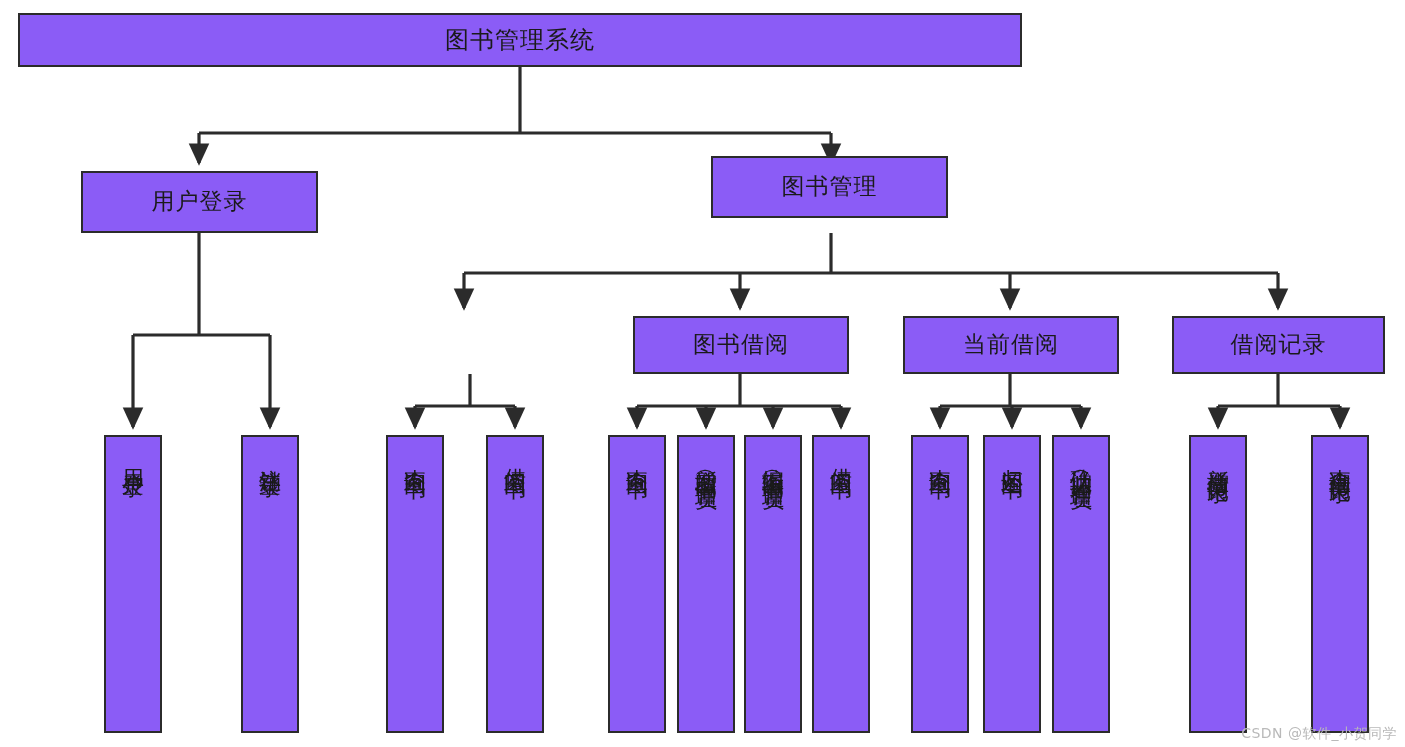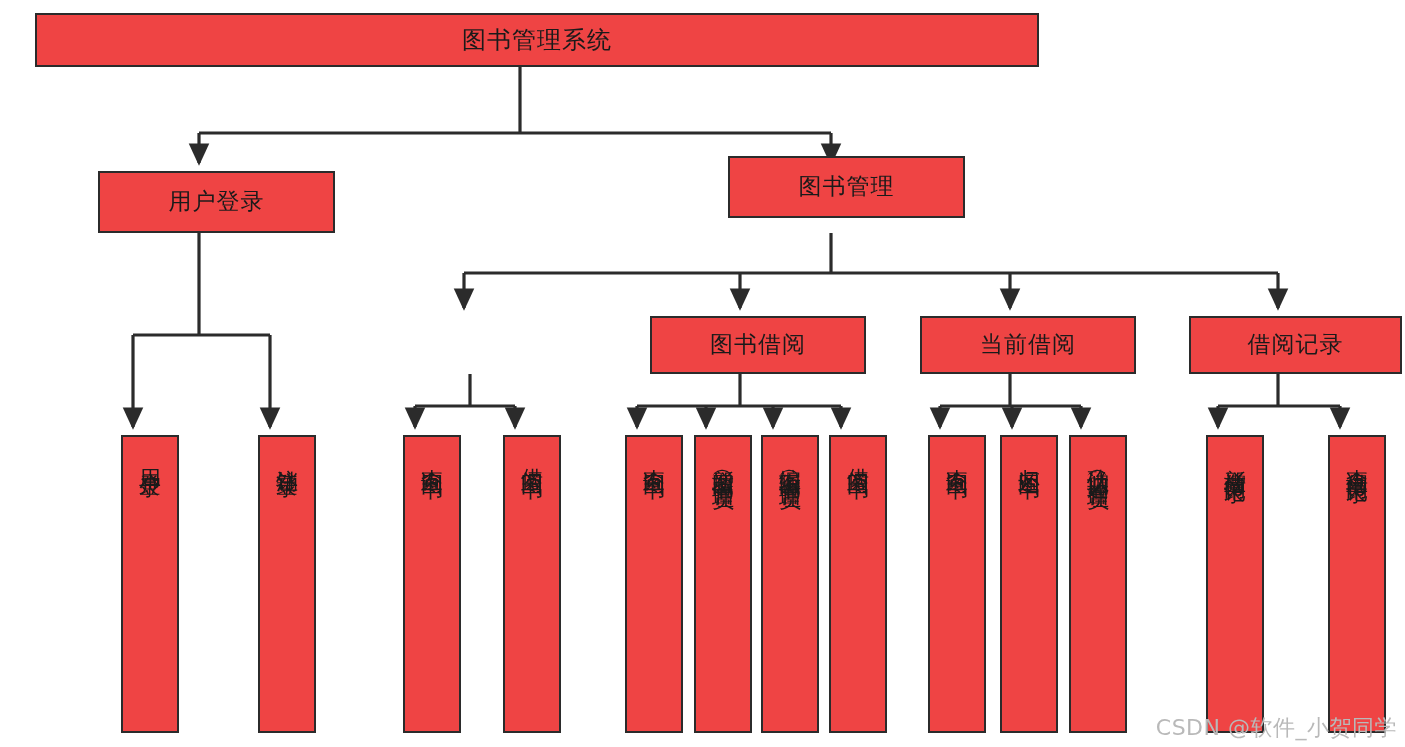--- a/index.html
+++ b/index.html
@@ -23,26 +23,25 @@
     left: 0;
     top: 0;
     width: 1405px;
     height: 747px;
     pointer-events: none;
   }
   .node {
     position: absolute;
     box-sizing: border-box;
     border: 2.5px solid #2b2b2b;
-    background: #ef4444;
+    background: #8b5cf6;
     display: flex;
     align-items: center;
     justify-content: center;
     color: #1a1a1a;
-    margin-left: 17px;
   }
   .node-label {
     display: block;
     text-align: center;
     letter-spacing: 1px;
     white-space: nowrap;
   }
   
   .node.horiz .node-label {
     font-size: 23px;
@@ -62,21 +61,21 @@
     text-orientation: upright;
     font-size: 22px;
     line-height: 1.28;
     letter-spacing: 3px;
     white-space: nowrap;
   }
   #watermark {
     position: absolute;
     right: 8px;
     bottom: 4px;
-    font-size: 22px;
+    font-size: 14px;
     color: #b9b9b9;
     letter-spacing: 0.5px;
     white-space: nowrap;
     user-select: none;
   }
 </style>
 </head>
 <body>
 
 <div id="diagram-root">

